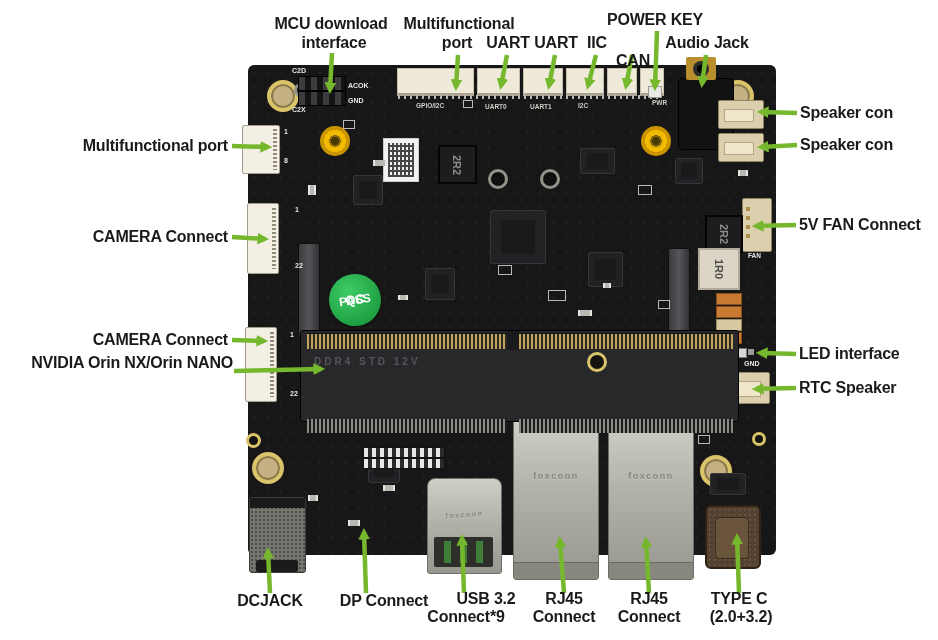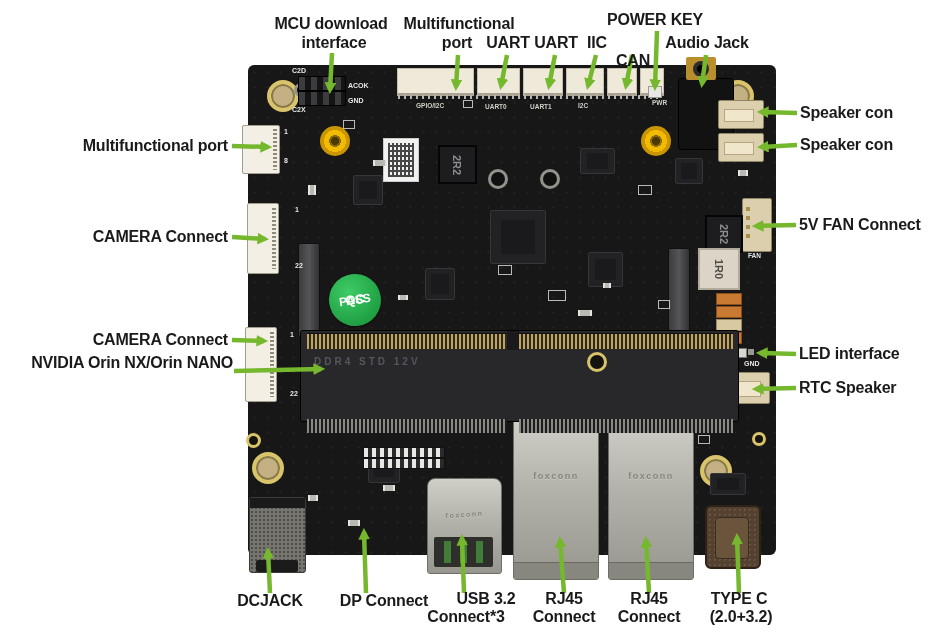--- a/index.html
+++ b/index.html
@@ -296,21 +296,21 @@
 
   <div class="lbl" style="left:800px;top:104px;">Speaker con</div>
   <div class="lbl" style="left:800px;top:136px;">Speaker con</div>
   <div class="lbl" style="left:799px;top:216px;">5V FAN Connect</div>
   <div class="lbl" style="left:799px;top:345px;">LED interface</div>
   <div class="lbl" style="left:799px;top:379px;">RTC Speaker</div>
 
   <div class="lbl c" style="left:270px;top:592px;">DCJACK</div>
   <div class="lbl c" style="left:368px;top:592px;padding-left:32px;">DP Connect</div>
   <div class="lbl c" style="left:464px;top:590px;margin-left:22px;">USB 3.2</div>
-  <div class="lbl c" style="left:466px;top:608px;">Connect*3</div>
+  <div class="lbl c" style="left:466px;top:608px;">Connect*9</div>
   <div class="lbl c" style="left:564px;top:590px;">RJ45</div>
   <div class="lbl c" style="left:564px;top:608px;">Connect</div>
   <div class="lbl c" style="left:649px;top:590px;">RJ45</div>
   <div class="lbl c" style="left:649px;top:608px;">Connect</div>
   <div class="lbl c" style="left:739px;top:590px;text-align:center;">TYPE C</div>
   <div class="lbl c" style="left:741px;top:608px;">(2.0+3.2)</div>
 
 </div>
 
 </body></html>

